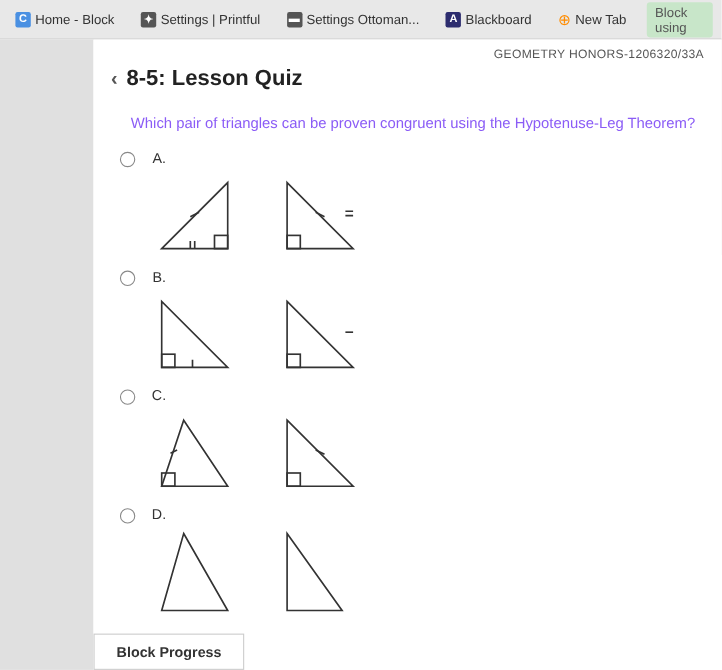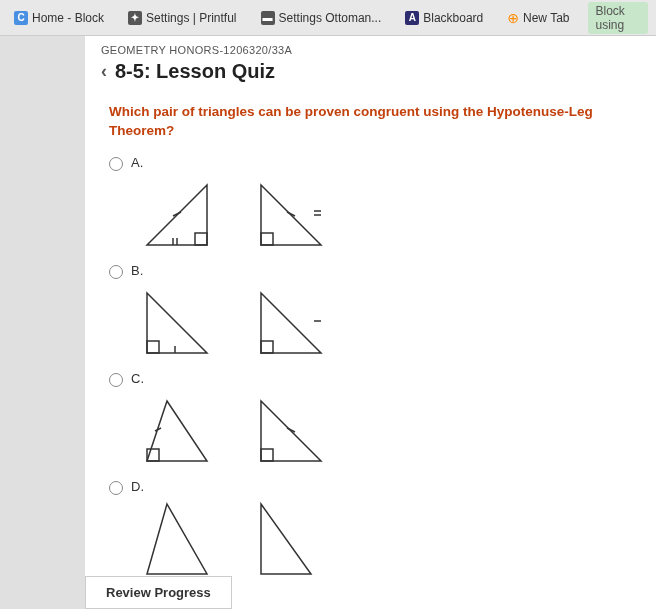--- a/index.html
+++ b/index.html
@@ -56,20 +56,21 @@
       width: 85px;
       background: #e0e0e0;
       flex-shrink: 0;
     }
 
     .main-content {
       flex: 1;
       padding: 0;
       overflow-y: auto;
       background: #fff;
+      text-align: right;
     }
 
     
     .breadcrumb {
       padding: 8px 16px 2px 16px;
       font-size: 11px;
       color: #555;
       text-transform: uppercase;
       letter-spacing: 0.3px;
     }
@@ -88,24 +89,23 @@
       color: #555;
       cursor: pointer;
     }
 
     .quiz-area {
       padding: 8px 24px 16px 24px;
     }
 
     .question-text {
       font-size: 13.5px;
-      color: #c2410c;
+      color: #8b5cf6;
       margin-bottom: 14px;
       line-height: 1.4;
-      font-weight: bold;
     }
 
     .options-list {
       display: flex;
       flex-direction: column;
       gap: 0px;
     }
 
     .option-row {
       display: flex;
@@ -304,13 +304,13 @@
               <polygon points="10,5 60,75 10,75" fill="none" stroke="#333" stroke-width="1.5"></polygon>
             </svg>
           </div>
         </div>
 
       </div>
     </div>
   </div>
 </div>
 
-<button class="review-btn">Review Progress</button>
+<button class="review-btn">Block Progress</button>
 
 </body></html>

